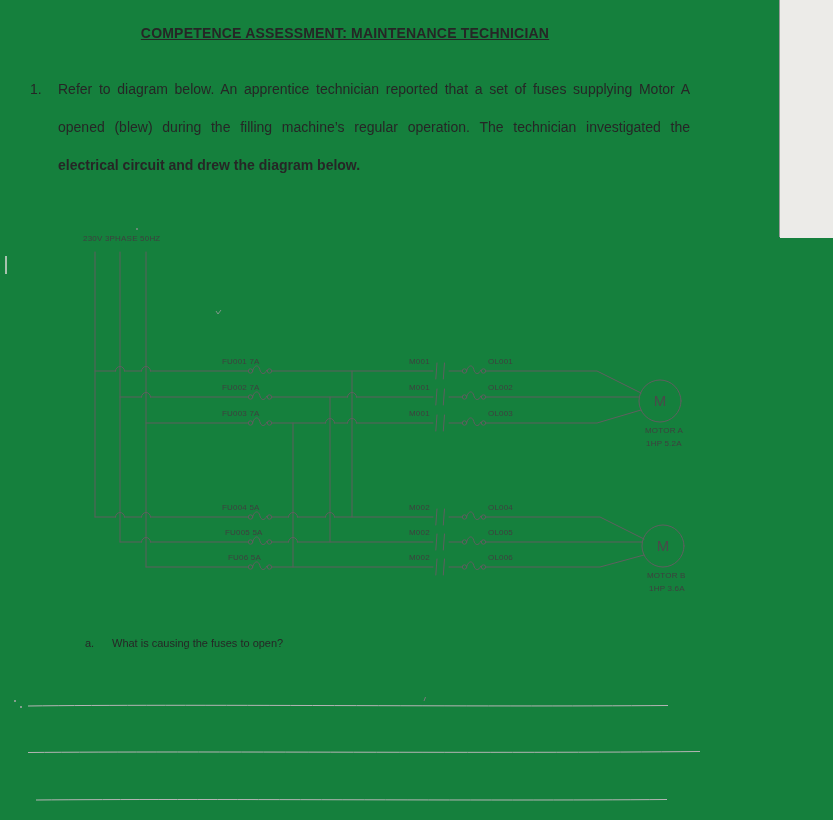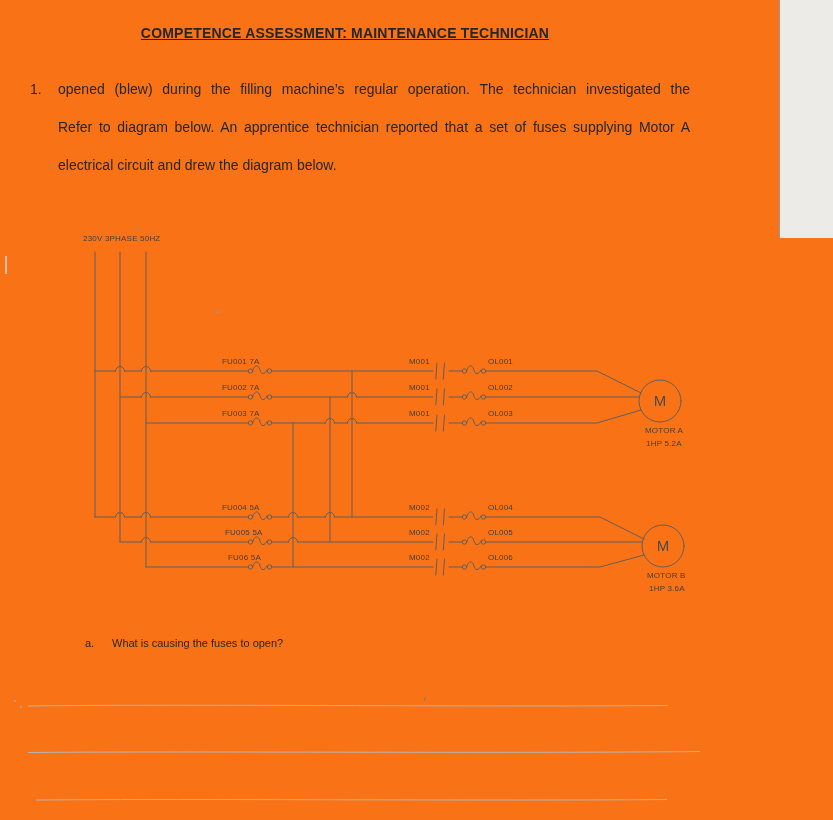--- a/index.html
+++ b/index.html
@@ -1,42 +1,42 @@
 <!DOCTYPE html>
 <html><head>
 <meta charset="utf-8">
 <style>
   html,body{margin:0;padding:0;}
   body{background:#f4f3f1; font-family:"Liberation Sans", sans-serif;}
-  .page{position:relative; width:833px; height:820px; background:#f97316; overflow:hidden;}
+  .page{position:relative; width:833px; height:820px; background:#15803d; overflow:hidden;}
   .title{position:absolute; top:25px; left:0; width:690px; text-align:center;
          font-size:14px; font-weight:bold; color:#262626; text-decoration:underline;
          letter-spacing:0.2px;}
   .q1{position:absolute; left:58px; top:70px; width:632px; color:#262626; font-size:14px;}
   .qnum{position:absolute; left:-28px; top:0; line-height:38px;}
   .qline{line-height:38px; white-space:nowrap; text-align-last:justify;}
-  .qline.last{text-align-last:left;}
+  .qline.last{text-align-last:left;font-weight:bold;}
   .subq{position:absolute; left:85px; top:637px; font-size:11px; color:#262626;}
   .subq .letter{display:inline-block; width:27px;}
   svg.overlay{position:absolute; left:0; top:0; pointer-events:none;}
   svg text{font-family:"Liberation Sans", sans-serif; font-size:8px; fill:#3f3f3f;
            stroke:none; letter-spacing:0.2px;}
   svg text.msym{font-size:15px; fill:#4a4a4a;}
 </style>
 </head>
 <body>
 
 <div class="page">
 
   <div class="title">COMPETENCE ASSESSMENT: MAINTENANCE TECHNICIAN</div>
 
   <div class="q1">
     <span class="qnum">1.</span>
+    <div class="qline">Refer to diagram below. An apprentice technician reported that a set of fuses supplying Motor A</div>
     <div class="qline">opened (blew) during the filling machine’s regular operation. The technician investigated the</div>
-    <div class="qline">Refer to diagram below. An apprentice technician reported that a set of fuses supplying Motor A</div>
     <div class="qline last">electrical circuit and drew the diagram below.</div>
   </div>
 
   <div class="subq">
     <span class="letter">a.</span><span>What is causing the fuses to open?</span>
   </div>
 
   <svg class="overlay" width="833" height="820" viewBox="0 0 833 820">
     <defs>
       <g id="sym-squiggle">

